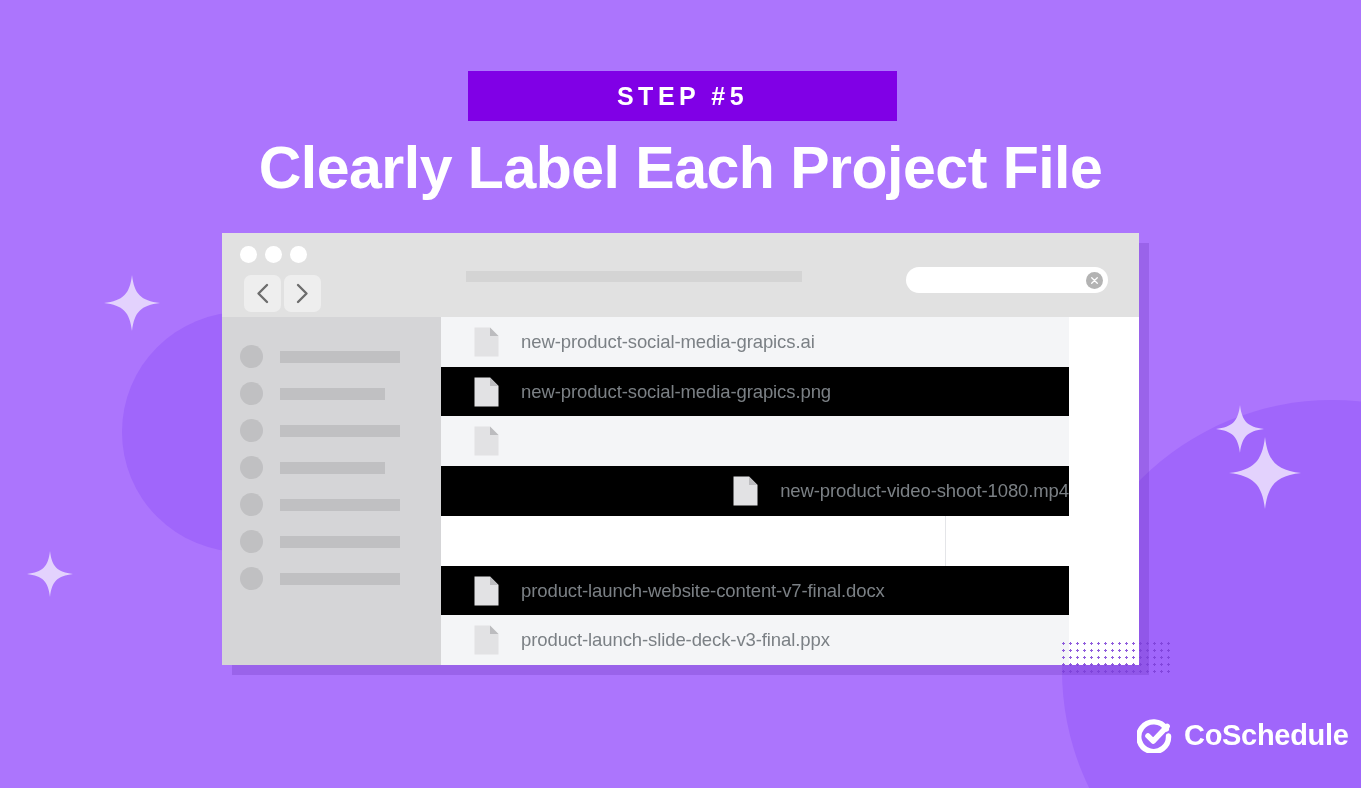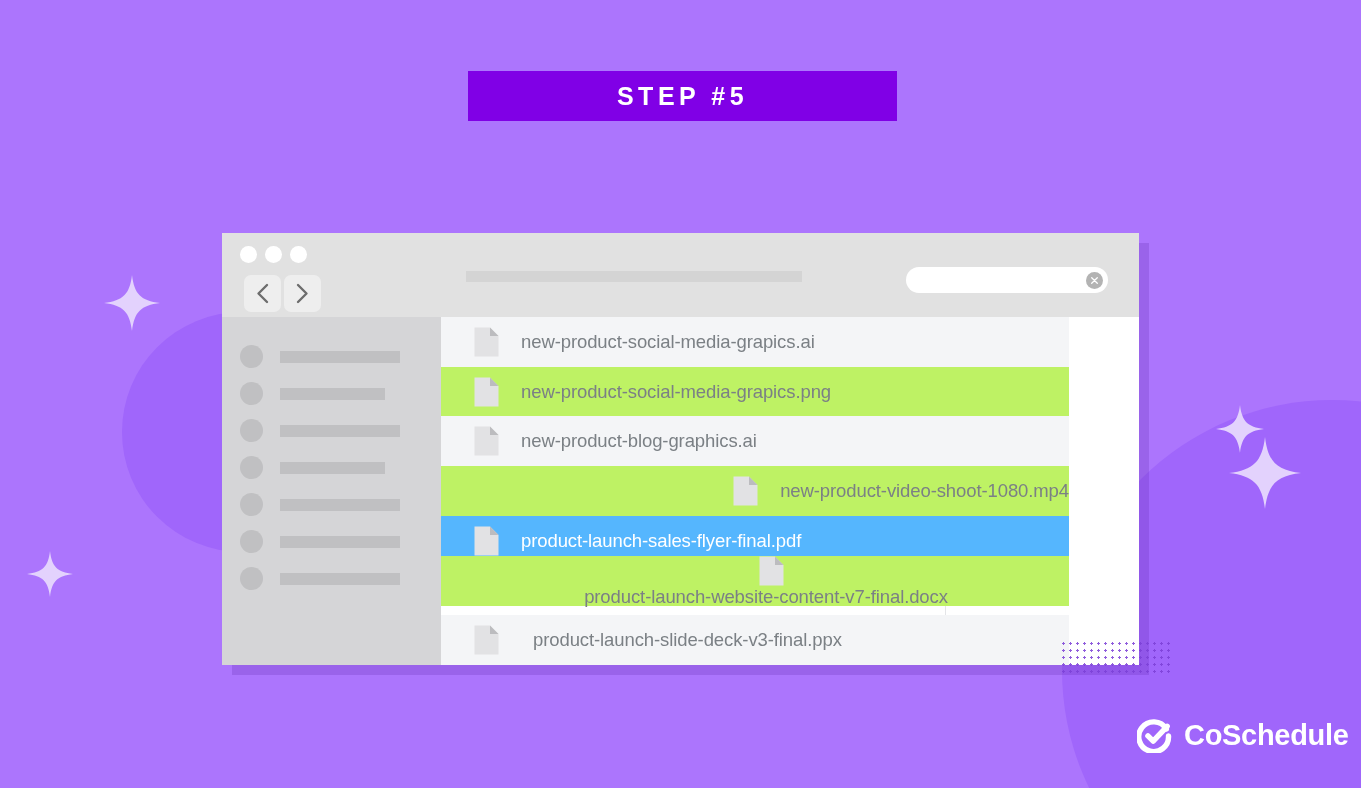--- a/index.html
+++ b/index.html
@@ -148,21 +148,21 @@
   #column-divider {
     position:absolute; left:504px; top:0;
     width:1px; height:348px;
     background:#e4e5e8;
   }
   .file-row {
     position:absolute; left:0; width:628px; height:49.7px;
     display:flex; align-items:center;
   }
   .file-row.zebra  { background:#f4f5f7; }
-  .file-row.plain  { background:#bef264; }
+  .file-row.plain  { background:#000000; }
   .file-row.selected { background:#55b6fe; }
 
   .file-icon { width:25px; height:30px; margin-left:33px; flex:none; }
   .file-icon svg { display:block; width:100%; height:100%; }
 
   .file-name {
     margin-left:22px;
     font-size:18.5px;
     color:#7b8085;
     letter-spacing:-0.1px;
@@ -206,20 +206,21 @@
   <div class="sparkle" id="sparkle-right-large">
     <svg viewBox="0 0 100 100">
         <path d="M50 0 C54 34 66 46 100 50 C66 54 54 66 50 100 C46 66 34 54 0 50 C34 46 46 34 50 0 Z" fill="#e3d2fd"></path>
       </svg>
   </div>
 
   <div id="step-badge">
     <span id="step-badge-label">STEP #5</span>
   </div>
 
+  <h1 id="page-title">Clearly Label Each Project File</h1>
 
   <div id="window-shadow"></div>
 
   <div id="browser-window">
 
     <div id="titlebar">
       <div class="traffic-light" id="traffic-close"></div>
       <div class="traffic-light" id="traffic-minimize"></div>
       <div class="traffic-light" id="traffic-maximize"></div>
 
@@ -302,50 +303,40 @@
             </span>
             <span class="file-name">new-product-social-media-grapics.png</span>
           </div>
           <div class="file-row zebra" style="top: 99.4px;">
             <span class="file-icon">
               <svg viewBox="0 0 25 30">
                 <path d="M0.5 0.5 H16 L24.5 9 V29.5 H0.5 Z" fill="#e2e2e4"></path>
                 <path d="M16 0.5 L24.5 9 H16 Z" fill="#bcbcbf"></path>
               </svg>
             </span>
-            <span class="file-name">new-product-blog-graphics.ai</span>
           </div>
           <div class="file-row plain" style="top: 149.1px; justify-content: flex-end;">
             <span class="file-icon">
               <svg viewBox="0 0 25 30">
                 <path d="M0.5 0.5 H16 L24.5 9 V29.5 H0.5 Z" fill="#e2e2e4"></path>
                 <path d="M16 0.5 L24.5 9 H16 Z" fill="#bcbcbf"></path>
               </svg>
             </span>
             <span class="file-name">new-product-video-shoot-1080.mp4</span>
           </div>
-          <div class="file-row selected" style="top: 198.8px;">
-            <span class="file-icon">
-              <svg viewBox="0 0 25 30">
-                <path d="M0.5 0.5 H16 L24.5 9 V29.5 H0.5 Z" fill="#e2e2e4"></path>
-                <path d="M16 0.5 L24.5 9 H16 Z" fill="#bcbcbf"></path>
-              </svg>
-            </span>
-            <span class="file-name">product-launch-sales-flyer-final.pdf</span>
-          </div>
-          <div class="file-row plain" style="top: 239px; flex-direction: column;">
+          <div class="file-row plain" style="top: 249px;">
             <span class="file-icon">
               <svg viewBox="0 0 25 30">
                 <path d="M0.5 0.5 H16 L24.5 9 V29.5 H0.5 Z" fill="#e2e2e4"></path>
                 <path d="M16 0.5 L24.5 9 H16 Z" fill="#bcbcbf"></path>
               </svg>
             </span>
             <span class="file-name">product-launch-website-content-v7-final.docx</span>
           </div>
-          <div class="file-row zebra" style="top: 298.2px; gap: 12px;">
+          <div class="file-row zebra" style="top: 298.2px;">
             <span class="file-icon">
               <svg viewBox="0 0 25 30">
                 <path d="M0.5 0.5 H16 L24.5 9 V29.5 H0.5 Z" fill="#e2e2e4"></path>
                 <path d="M16 0.5 L24.5 9 H16 Z" fill="#bcbcbf"></path>
               </svg>
             </span>
             <span class="file-name">product-launch-slide-deck-v3-final.ppx</span>
           </div>
         </div>
 

